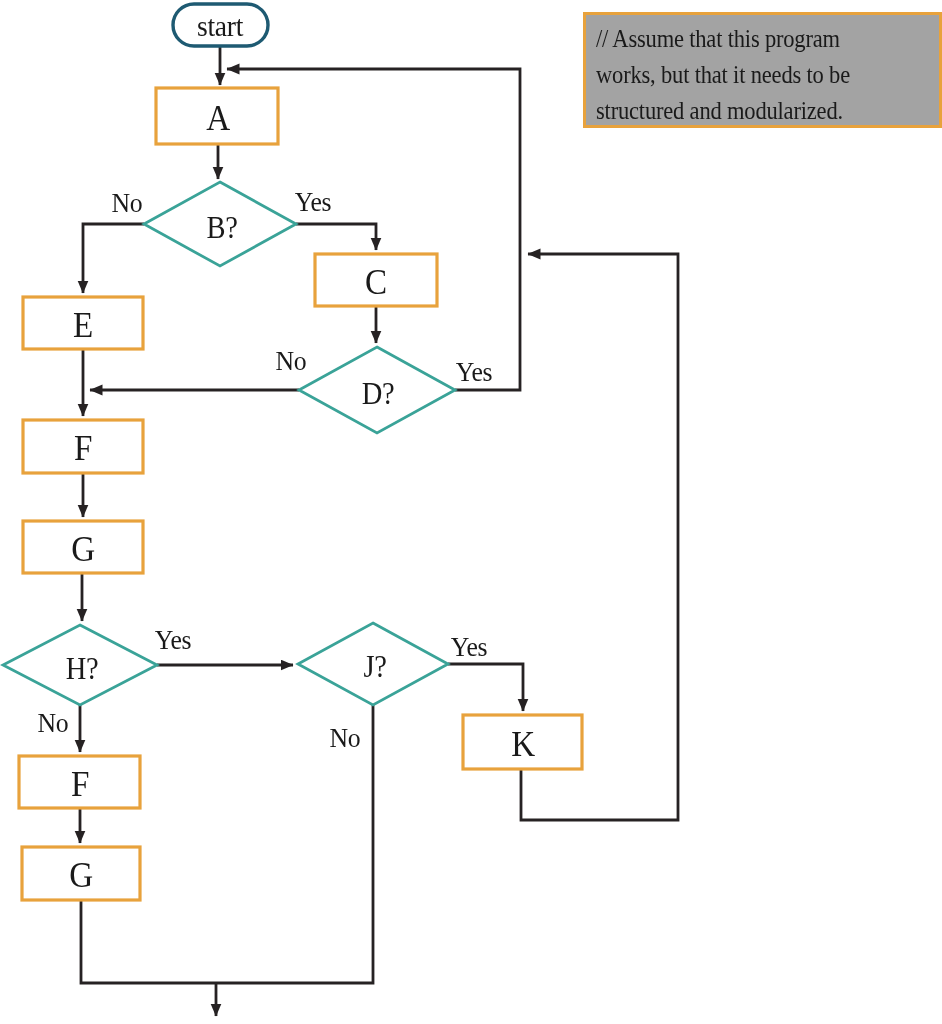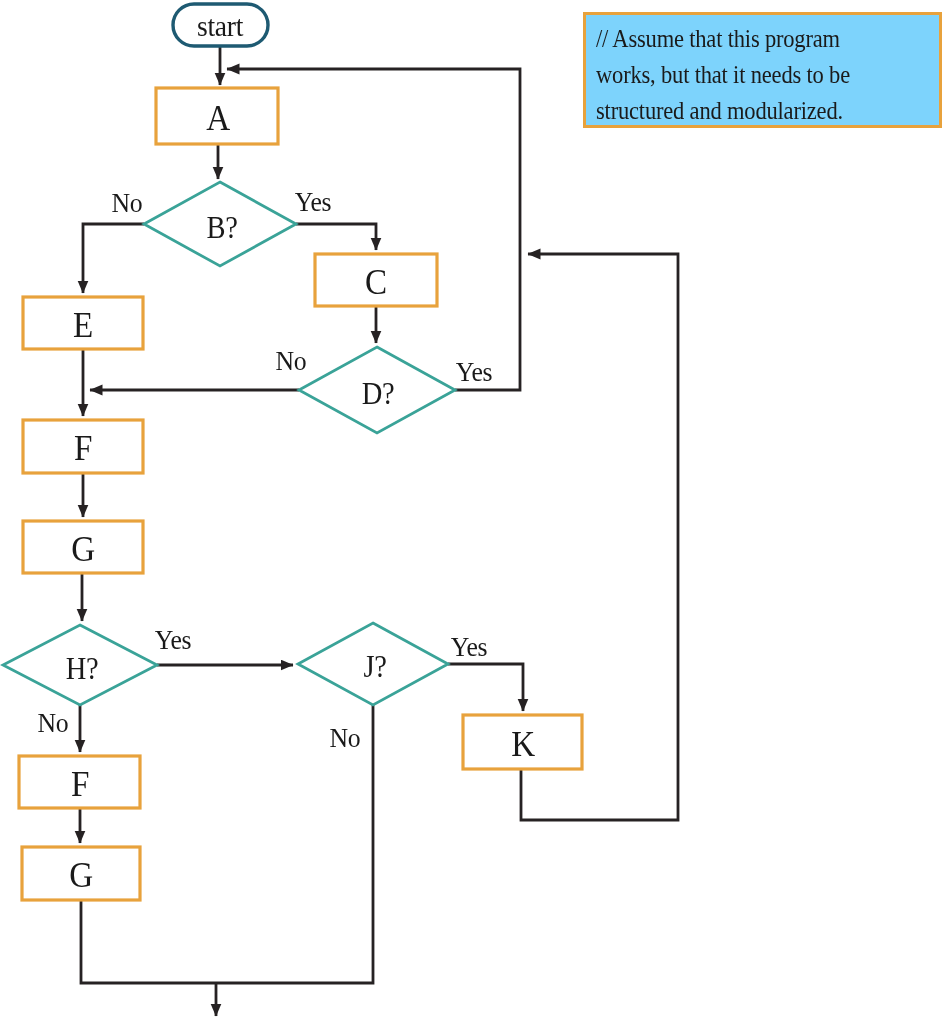--- a/index.html
+++ b/index.html
@@ -34,21 +34,21 @@
   }
   .lbl-node{font-size:36px;}
   .lbl-start{font-size:30px;}
   .lbl-diamond{font-size:31px;}
   .lbl-edge{font-size:28px;}
   .comment{
     position:absolute;
     left:583px;top:12px;width:359px;height:116px;
     box-sizing:border-box;
     border:3px solid var(--box-border);
-    background:#7dd3fc;
+    background:#a3a3a3;
     padding:6px 0 0 10px;
   }
   .comment-inner{
     transform:scaleX(0.90);
     transform-origin:0 0;
     width:110%;
     font-size:25px;
     line-height:36px;
     letter-spacing:-0.2px;
     white-space:nowrap;

